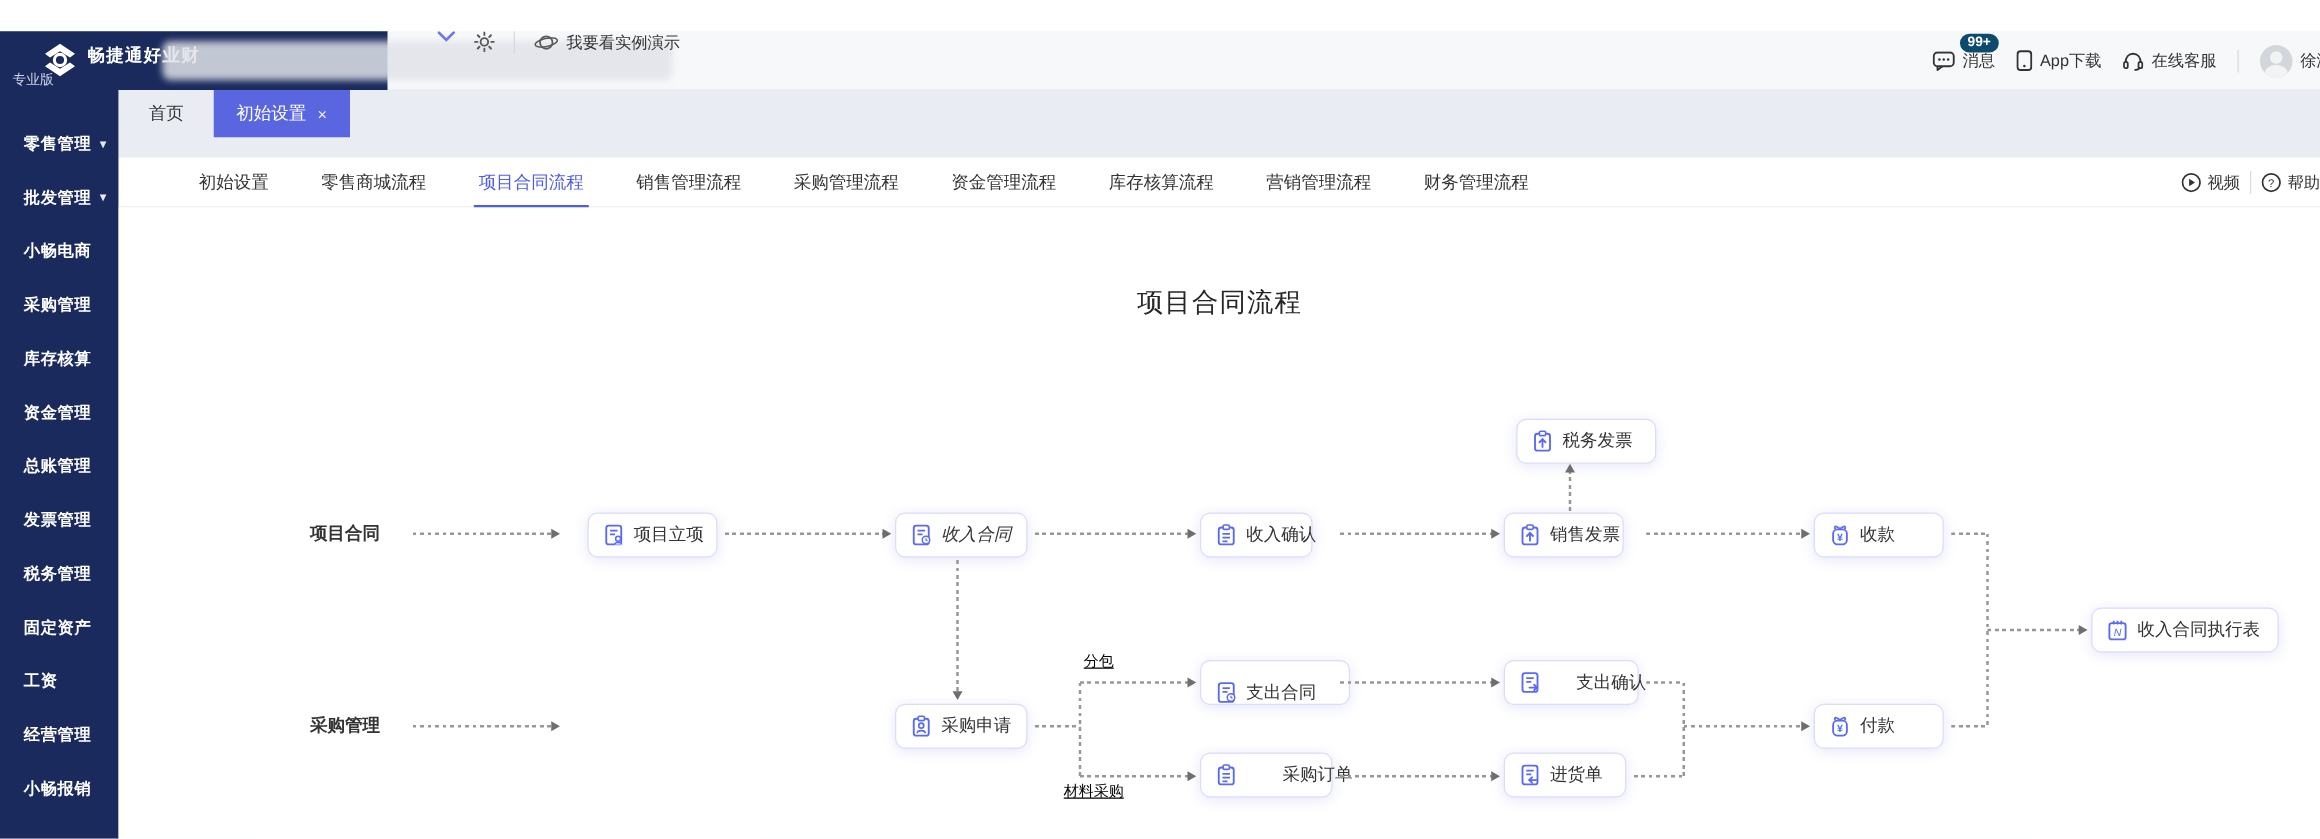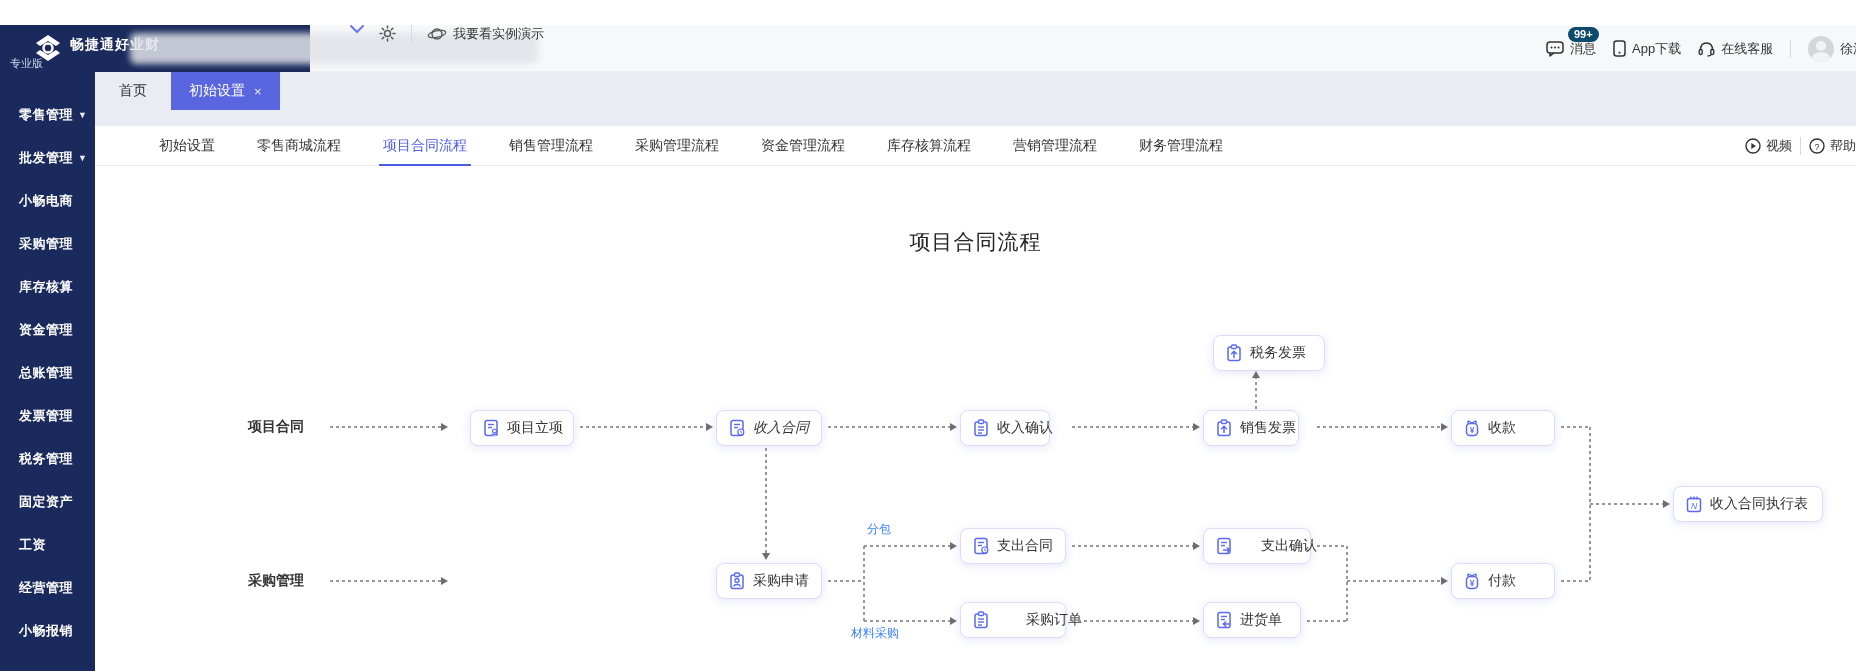--- a/index.html
+++ b/index.html
@@ -53,21 +53,21 @@
   .ft-link { display:flex; align-items:center; gap:5px; cursor:pointer; white-space:nowrap; }
 
   
   .canvas { position:relative; flex:1; background:#fff; overflow:hidden; }
   .diagram-title { position:absolute; left:0; right:0; top:62px; text-align:center;
     font-size:21px; color:#262626; font-weight:500; letter-spacing:1px; }
   .row-label { position:absolute; font-size:14px; font-weight:bold; color:#333; white-space:nowrap; }
   .node { position:absolute; height:36px; background:#fff; border:1px solid #dcdcf8; border-radius:8px;
     box-shadow:0 2px 10px rgba(90,102,224,.16); display:flex; align-items:center; gap:7px;
     padding:0 11px; font-size:14px; color:#333; cursor:pointer; white-space:nowrap; }
-  .edge-label { position:absolute; font-size:12px; color:#3b82f6; white-space:nowrap; }
+  .edge-label { position:absolute; font-size:12px; color:#000000; white-space:nowrap;text-decoration:underline; }
   .conn-h { position:absolute; height:2px;
     background:repeating-linear-gradient(90deg,#979797 0 3px,transparent 3px 6px); }
   .conn-v { position:absolute; width:2px;
     background:repeating-linear-gradient(180deg,#979797 0 3px,transparent 3px 6px); }
   .arr { position:absolute; width:0; height:0; }
   .arr.r { border-left:7px solid #6e6e6e; border-top:4px solid transparent; border-bottom:4px solid transparent; }
   .arr.u { border-bottom:7px solid #6e6e6e; border-left:4px solid transparent; border-right:4px solid transparent; }
   .arr.d { border-top:7px solid #6e6e6e; border-left:4px solid transparent; border-right:4px solid transparent; }
   svg { display:block; }
 </style>
@@ -297,21 +297,21 @@
             <span>
               <svg width="18" height="18" viewBox="0 0 18 18">
                 <rect x="3" y="3" width="12" height="13.5" rx="2" fill="none" stroke="#5b6af0" stroke-width="1.5"></rect>
                 <rect x="6.5" y="1" width="5" height="3.5" rx="1" fill="#fff" stroke="#5b6af0" stroke-width="1.3"></rect>
                 <circle cx="9" cy="8.5" r="2" fill="none" stroke="#5b6af0" stroke-width="1.3"></circle>
                 <path d="M5.8 14.5 C5.8 11.8 12.2 11.8 12.2 14.5" fill="none" stroke="#5b6af0" stroke-width="1.3"></path>
               </svg>
             </span>
             <span>采购申请</span>
           </div>
-          <div class="node" style="left: 865px; top: 362px; width: 106px;">
+          <div class="node" style="left: 865px; top: 362px; width: 120px; align-items: flex-end;">
             <span>
               <svg width="18" height="18" viewBox="0 0 18 18">
                 <rect x="3" y="1.5" width="12" height="15" rx="2" fill="none" stroke="#5b6af0" stroke-width="1.5"></rect>
                 <line x1="6" y1="5.5" x2="12" y2="5.5" stroke="#5b6af0" stroke-width="1.4"></line>
                 <line x1="6" y1="8.5" x2="10" y2="8.5" stroke="#5b6af0" stroke-width="1.4"></line>
                 <circle cx="12.8" cy="13" r="3" fill="#fff" stroke="#5b6af0" stroke-width="1.2"></circle>
                 <path d="M12.8 11.6 L12.8 13 L14 13.7" fill="none" stroke="#5b6af0" stroke-width="1"></path>
               </svg>
             </span>
             <span>支出合同</span>

